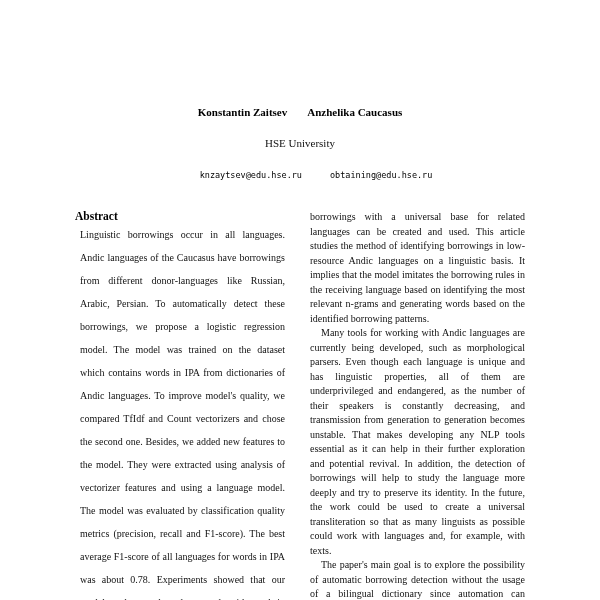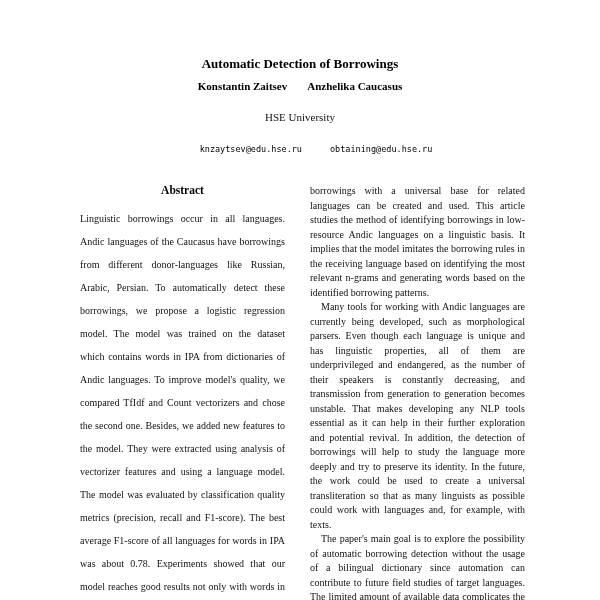--- a/index.html
+++ b/index.html
@@ -23,21 +23,21 @@
     font-size: 13px;
     line-height: 16px;
     color: #000;
   }
   .authors {
     display: flex;
     justify-content: center;
     gap: 20px;
     font-weight: bold;
     font-size: 11px;
-    margin-top: 8px;
+    margin-top: 34px;
     color: #000;
   }
   .affiliation {
     text-align: center;
     font-size: 11px;
     margin-top: 19px;
   }
   .emails {
     display: flex;
     justify-content: center;
@@ -49,24 +49,23 @@
     padding-left: 32px;
   }
   .columns {
     display: flex;
     gap: 20px;
     width: 450px;
     margin: 30px auto 0 auto;
   }
   .col { width: 215px; }
   .abstract-heading {
-    text-align: center;
     font-weight: bold;
     font-size: 11.5px;
-    margin-bottom: 11px;
+    margin-bottom: 1px;
     color: #000;
   }
   .abstract-body {
     font-size: 10px;
     line-height: 23px;
     text-align: justify;
     padding: 0 5px;
   }
   .section-heading {
     font-weight: normal;
@@ -82,21 +81,21 @@
     text-align: justify;
   }
   .indent { text-indent: 11px; }
 </style>
 </head>
 <body>
 
 <div class="page">
 
   <h1 class="title">
-    <span>Automatic Detection of Borrowings</span><br>
+    <br>
   </h1>
 
   <div class="authors">
     <span>Konstantin Zaitsev</span>
     <span>Anzhelika Caucasus</span>
   </div>
 
   <div class="affiliation">HSE University</div>
 
   <div class="emails">

